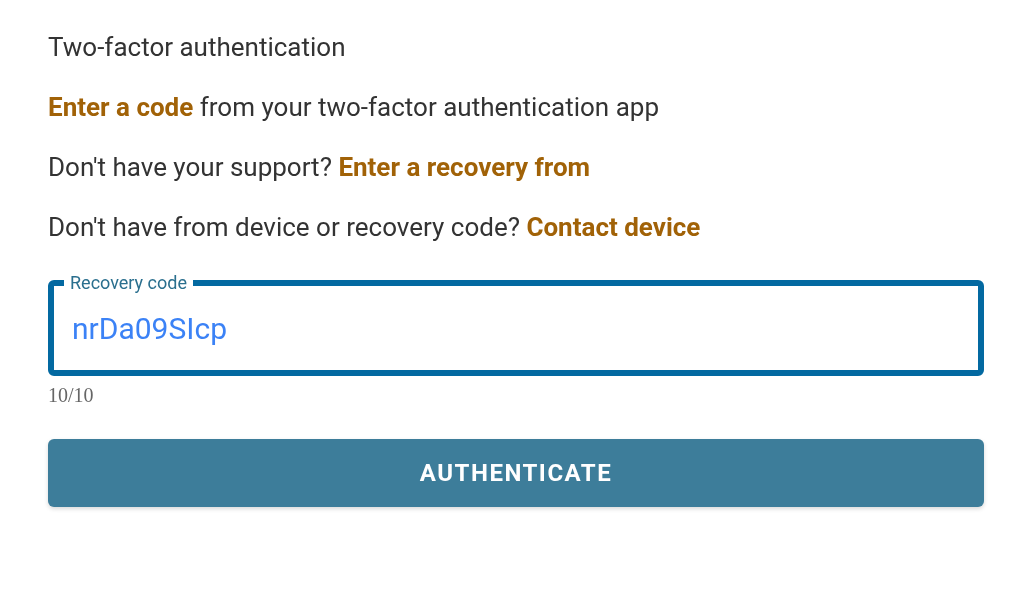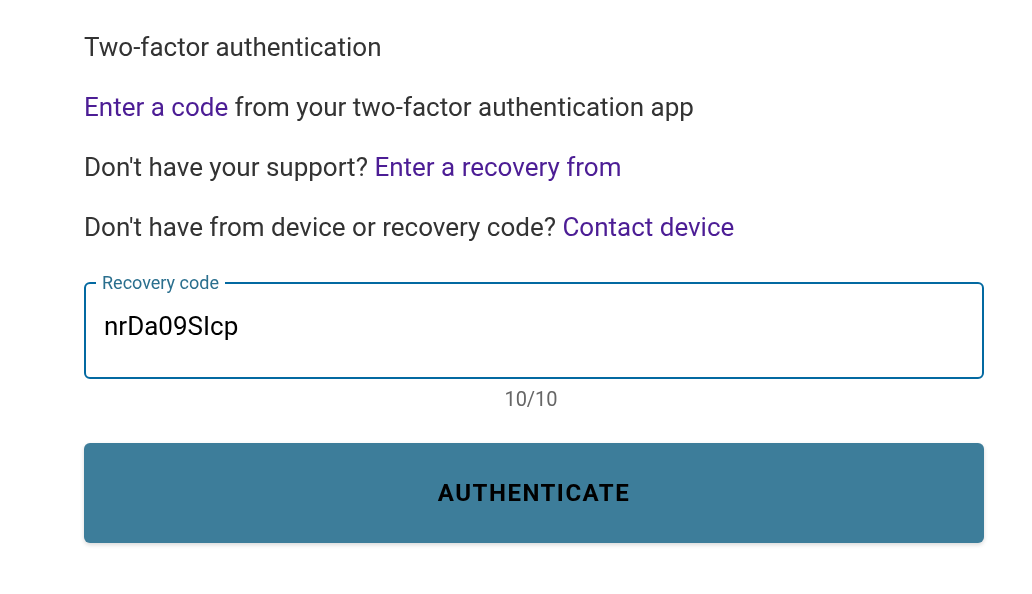--- a/index.html
+++ b/index.html
@@ -10,84 +10,84 @@
     body {
       font-family: -apple-system, BlinkMacSystemFont, "Segoe UI", Roboto, "Helvetica Neue", Arial, sans-serif;
       background: #ffffff;
       width: 1032px;
       height: 594px;
       padding: 32px 48px;
       color: #3a3a3a;
     }
     .container {
       max-width: 940px;
-      margin-left: 36px;
     }
     .title {
       font-size: 26px;
       font-weight: 400;
       color: #333333;
       margin-bottom: 30px;
     }
     .instruction-line {
       font-size: 26px;
       font-weight: 400;
       color: #333333;
       margin-bottom: 30px;
     }
     .link-text {
-      color: #4c1d95;
-      font-weight: 400;
+      color: #a16207;
+      font-weight: 700;
       cursor: pointer;
     }
     .fieldset-wrapper {
       position: relative;
       margin-top: 30px;
     }
     fieldset {
-      border: 2px solid #0369a1;
+      border: 6px solid #0369a1;
       border-radius: 6px;
       padding: 0;
     }
     legend {
       font-size: 18px;
       color: #2a6f8e;
       padding: 0 6px;
       margin-left: 10px;
       font-weight: 400;
     }
     .recovery-input {
       width: 100%;
       border: none;
       outline: none;
-      font-size: 26px;
-      color: #000000;
-      padding: 18px 18px 36px 18px;
+      font-size: 30px;
+      color: #3b82f6;
+      padding: 18px 18px 24px 18px;
       background: transparent;
       font-family: inherit;
     }
     .char-counter {
-      text-align: center;
+      text-align: left;
       font-size: 20px;
       color: #666666;
       margin-top: 8px;
       padding-right: 6px;
+      font-family: Liberation Serif, serif;
     }
     .authenticate-button {
       display: block;
       width: 100%;
       background-color: #3d7d9a;
-      color: #000000;
+      color: #ffffff;
       border: none;
       border-radius: 6px;
       font-size: 24px;
       font-weight: 700;
       letter-spacing: 1.5px;
       text-transform: uppercase;
-      padding: 36px 0;
+      padding: 20px 0;
       margin-top: 32px;
       cursor: pointer;
       font-family: inherit;
       box-shadow: 0 2px 4px rgba(0,0,0,0.15);
     }
   </style>
 </head>
 <body>
 
 <div class="container">

